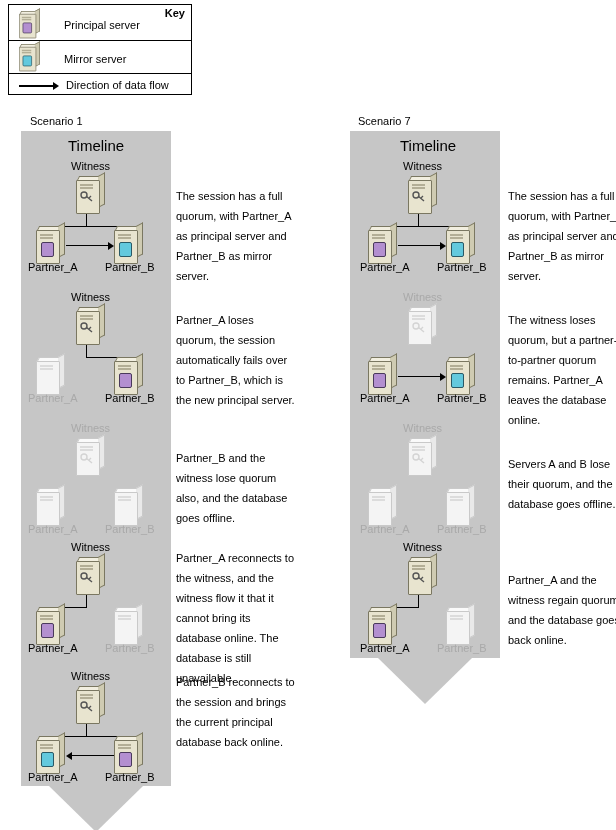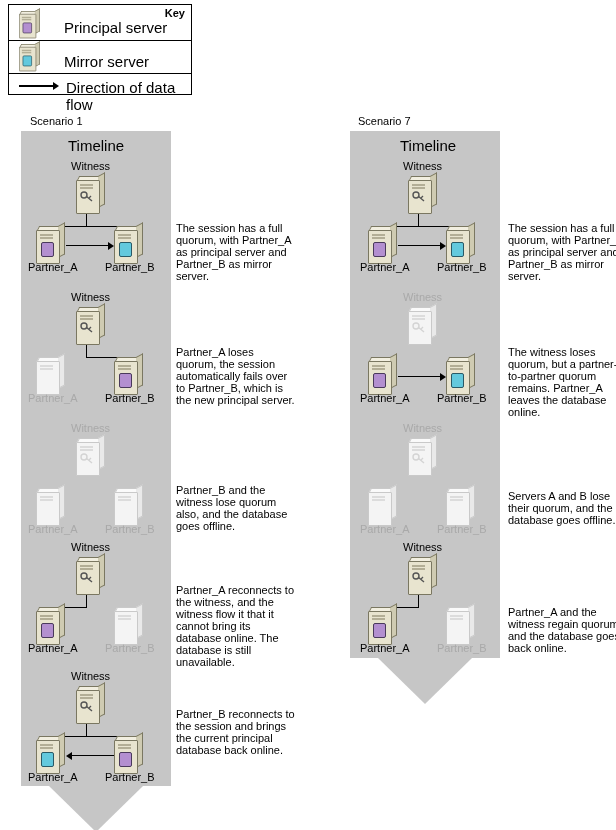--- a/index.html
+++ b/index.html
@@ -32,21 +32,21 @@
     font-weight: bold;
     font-size: 11px;
     text-align: right;
   }
   .key-sep {
     position: absolute; left: 0; width: 100%;
     border-top: 1px solid #000;
   }
   .key-label {
     position: absolute;
-    font-size: 15px;
+    font-size: 11px;
   }
 
   
   .server {
     position: absolute;
     width: 30px; height: 38px;
   }
   .server .body {
     position: absolute;
     left: 0; top: 4px;
@@ -154,23 +154,22 @@
     width: 0; height: 0;
     border-top: 4px solid transparent;
     border-bottom: 4px solid transparent;
     border-right: 6px solid #000;
   }
 
   
   .desc {
     position: absolute;
     font-size: 11px;
-    line-height: 12px;
+    line-height: 20px;
     width: 120px;
-    margin-top: 36px;
   }
 </style>
 </head>
 <body>
 
 <div class="abs" id="key-box">
   <div id="key-title">Key</div>
 
   <div class="server" style="left:10px; top:6px; transform:scale(0.72); transform-origin:top left;">
     <div class="top"></div>

